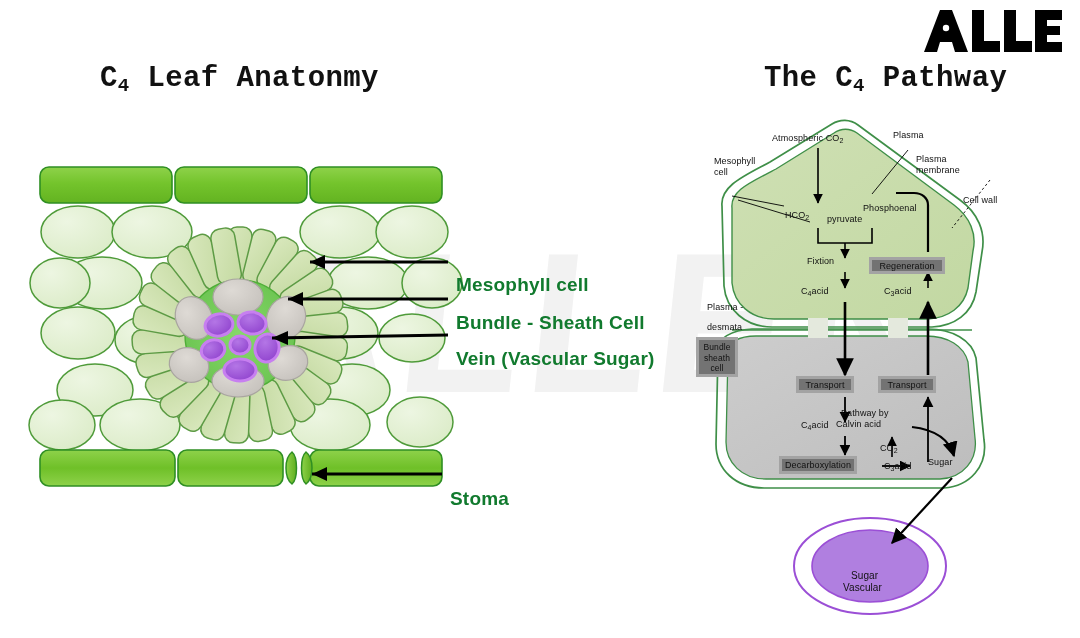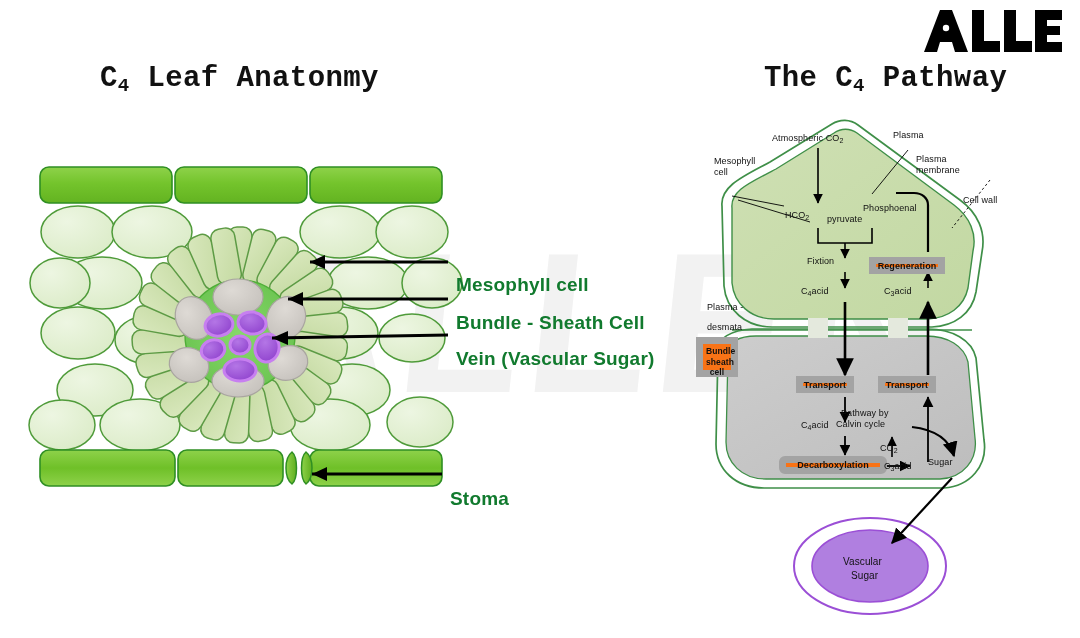--- a/index.html
+++ b/index.html
@@ -100,32 +100,31 @@
     letter-spacing: 0.1px;
   }
   .pw-text sub {
     font-size: 7px;
     vertical-align: baseline;
     position: relative;
     top: 2px;
   }
   .pw-box {
     position: absolute;
-    background: #f97316;
-    border: 7px solid #a3a3a3;
+    background: #737373;
+    border: 3px solid #a3a3a3;
     font-family: "Liberation Sans", sans-serif;
     font-size: 9px;
     color: #111111;
     white-space: nowrap;
     display: flex;
     align-items: center;
     justify-content: center;
     letter-spacing: 0.1px;
     box-sizing: border-box;
-    font-weight: bold;
   }
   .pw-box.multiline {
     display: block;
     padding: 2px 3px;
     line-height: 10.5px;
     font-size: 8.5px;
     white-space: normal;
     text-align: center;
   }
   .center { text-align: center; }
@@ -502,24 +501,24 @@
   <div>sheath</div>
   <div>cell</div>
 </div>
 
 <div class="pw-box" style="left:796px; top:376px; width:58px; height:17px;">Transport</div>
 <div class="pw-box" style="left:878px; top:376px; width:58px; height:17px;">Transport</div>
 
 <div class="pw-text" style="left:801px; top:420px;"><span>C</span><sub>4</sub><span>acid</span></div>
 
 <div class="pw-text" style="left:841px; top:408px;">Pathway by</div>
-<div class="pw-text" style="left:836px; top:419px;">Calvin cycle</div>
+<div class="pw-text" style="left:836px; top:419px;">Calvin acid</div>
 
 <div class="pw-text" style="left:880px; top:443px;"><span>CO</span><sub>2</sub></div>
 
-<div class="pw-box" style="left:779px; top:456px; width:108px; height:18px;border-radius:6px;">Decarboxylation</div>
+<div class="pw-box" style="left:779px; top:456px; width:78px; height:18px;">Decarboxylation</div>
 
 <div class="pw-text" style="left:884px; top:461px;"><span>C</span><sub>3</sub><span>acid</span></div>
 
 <div class="pw-text" style="left:928px; top:457px;">Sugar</div>
 
-<div class="pw-text center" style="left:843px; top:556px; font-size:10px;">Vascular</div>
+<div class="pw-text center" style="left:843px; top:582px; font-size:10px;">Vascular</div>
 <div class="pw-text center" style="left:851px; top:570px; font-size:10px;">Sugar</div>
 
 </body></html>

